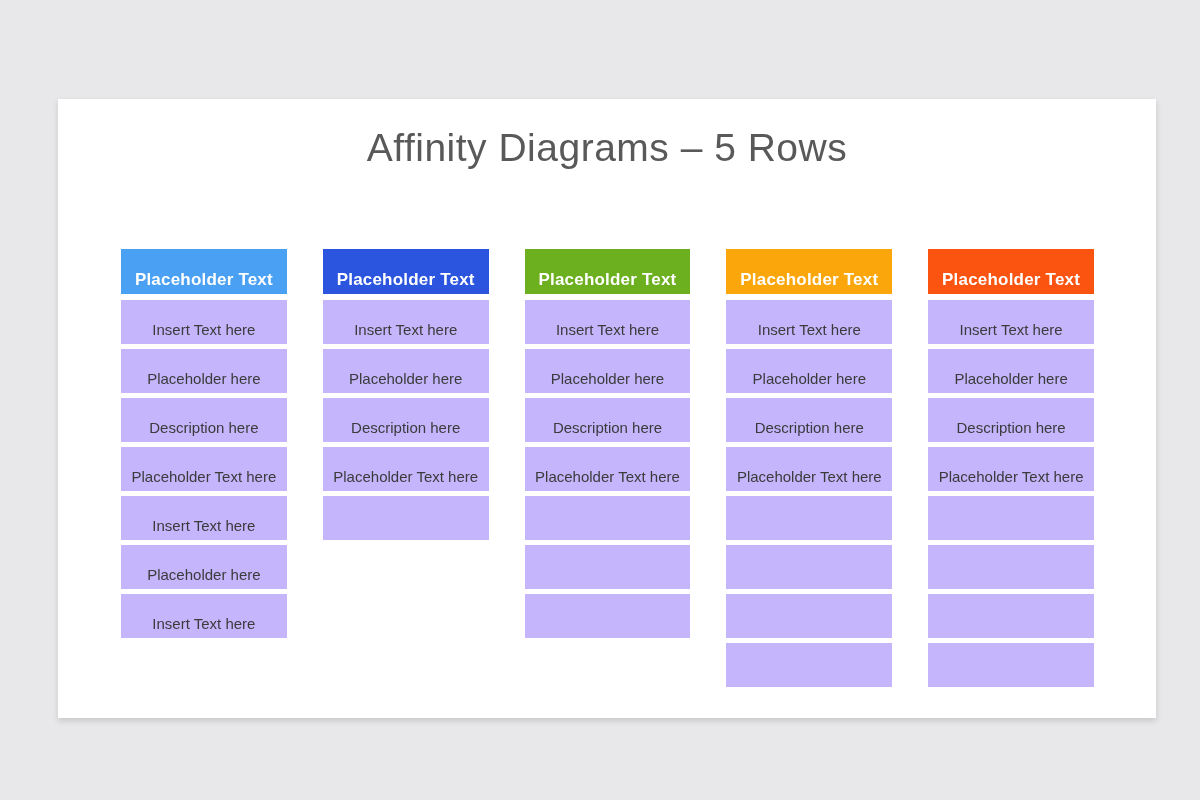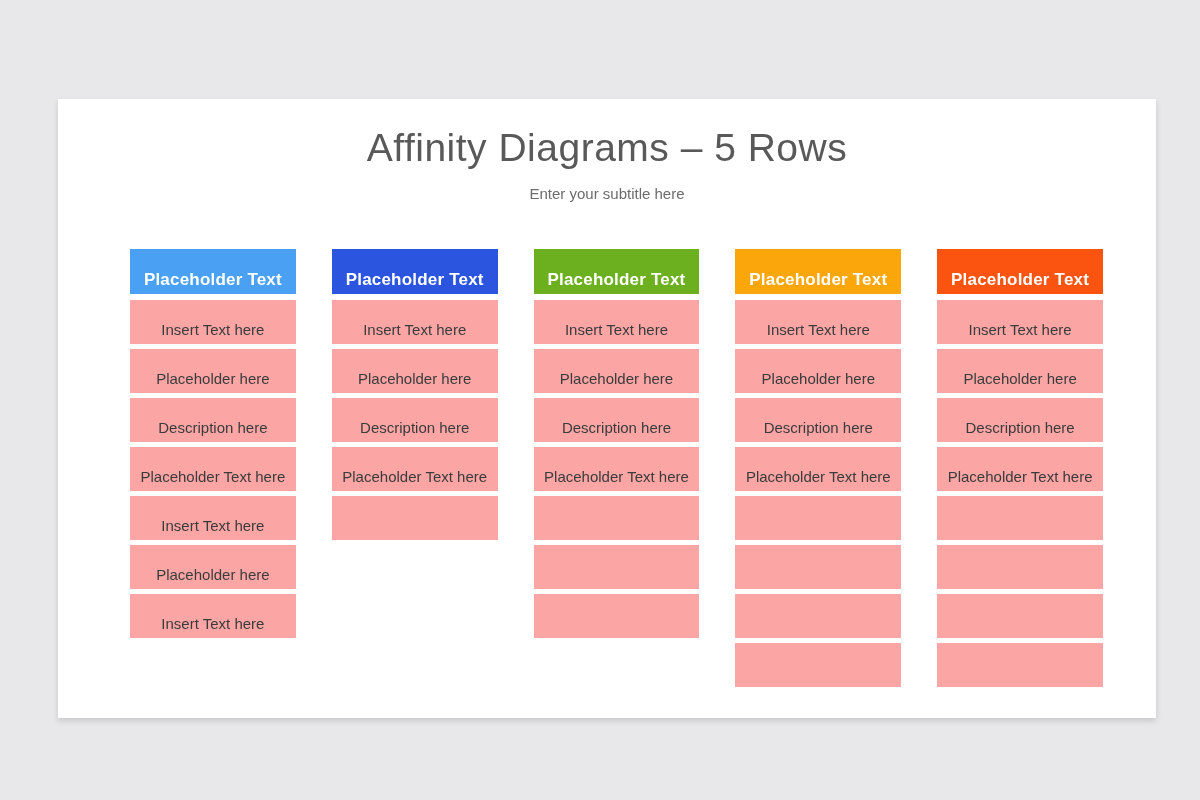--- a/index.html
+++ b/index.html
@@ -45,21 +45,20 @@
   }
 
   .board {
     position: absolute;
     left: 47px;
     top: 134px;
     width: 1005px;
     display: flex;
     gap: 20px;
     align-items: flex-start;
-    margin-left: 9px;
   }
 
   .column {
     flex: 1 1 0;
     min-width: 0;
   }
 
   .col-header {
     height: 45px;
     line-height: 45px;
@@ -70,34 +69,33 @@
     font-weight: 700;
     letter-spacing: 0.2px;
     white-space: nowrap;
     overflow: hidden;
   }
 
   .row {
     height: 44px;
     line-height: 44px;
     margin-bottom: 5px;
-    background: #fca5a5;
+    background: #c4b5fd;
     text-align: center;
     color: #3b3b3b;
     font-size: 15px;
     white-space: nowrap;
     overflow: hidden;
   }
 </style>
 </head>
 <body>
 
 <div class="slide-card">
   <div class="slide-title">Affinity Diagrams – 5 Rows</div>
-  <div class="slide-subtitle">Enter your subtitle here</div>
   <div class="board">
       <div class="column">
         <div class="col-header" style="background: rgb(74, 160, 242);">Placeholder Text</div>
         <div class="row">Insert Text here</div>
         <div class="row">Placeholder here</div>
         <div class="row">Description here</div>
         <div class="row">Placeholder Text here</div>
         <div class="row">Insert Text here</div>
         <div class="row">Placeholder here</div>
         <div class="row">Insert Text here</div>

